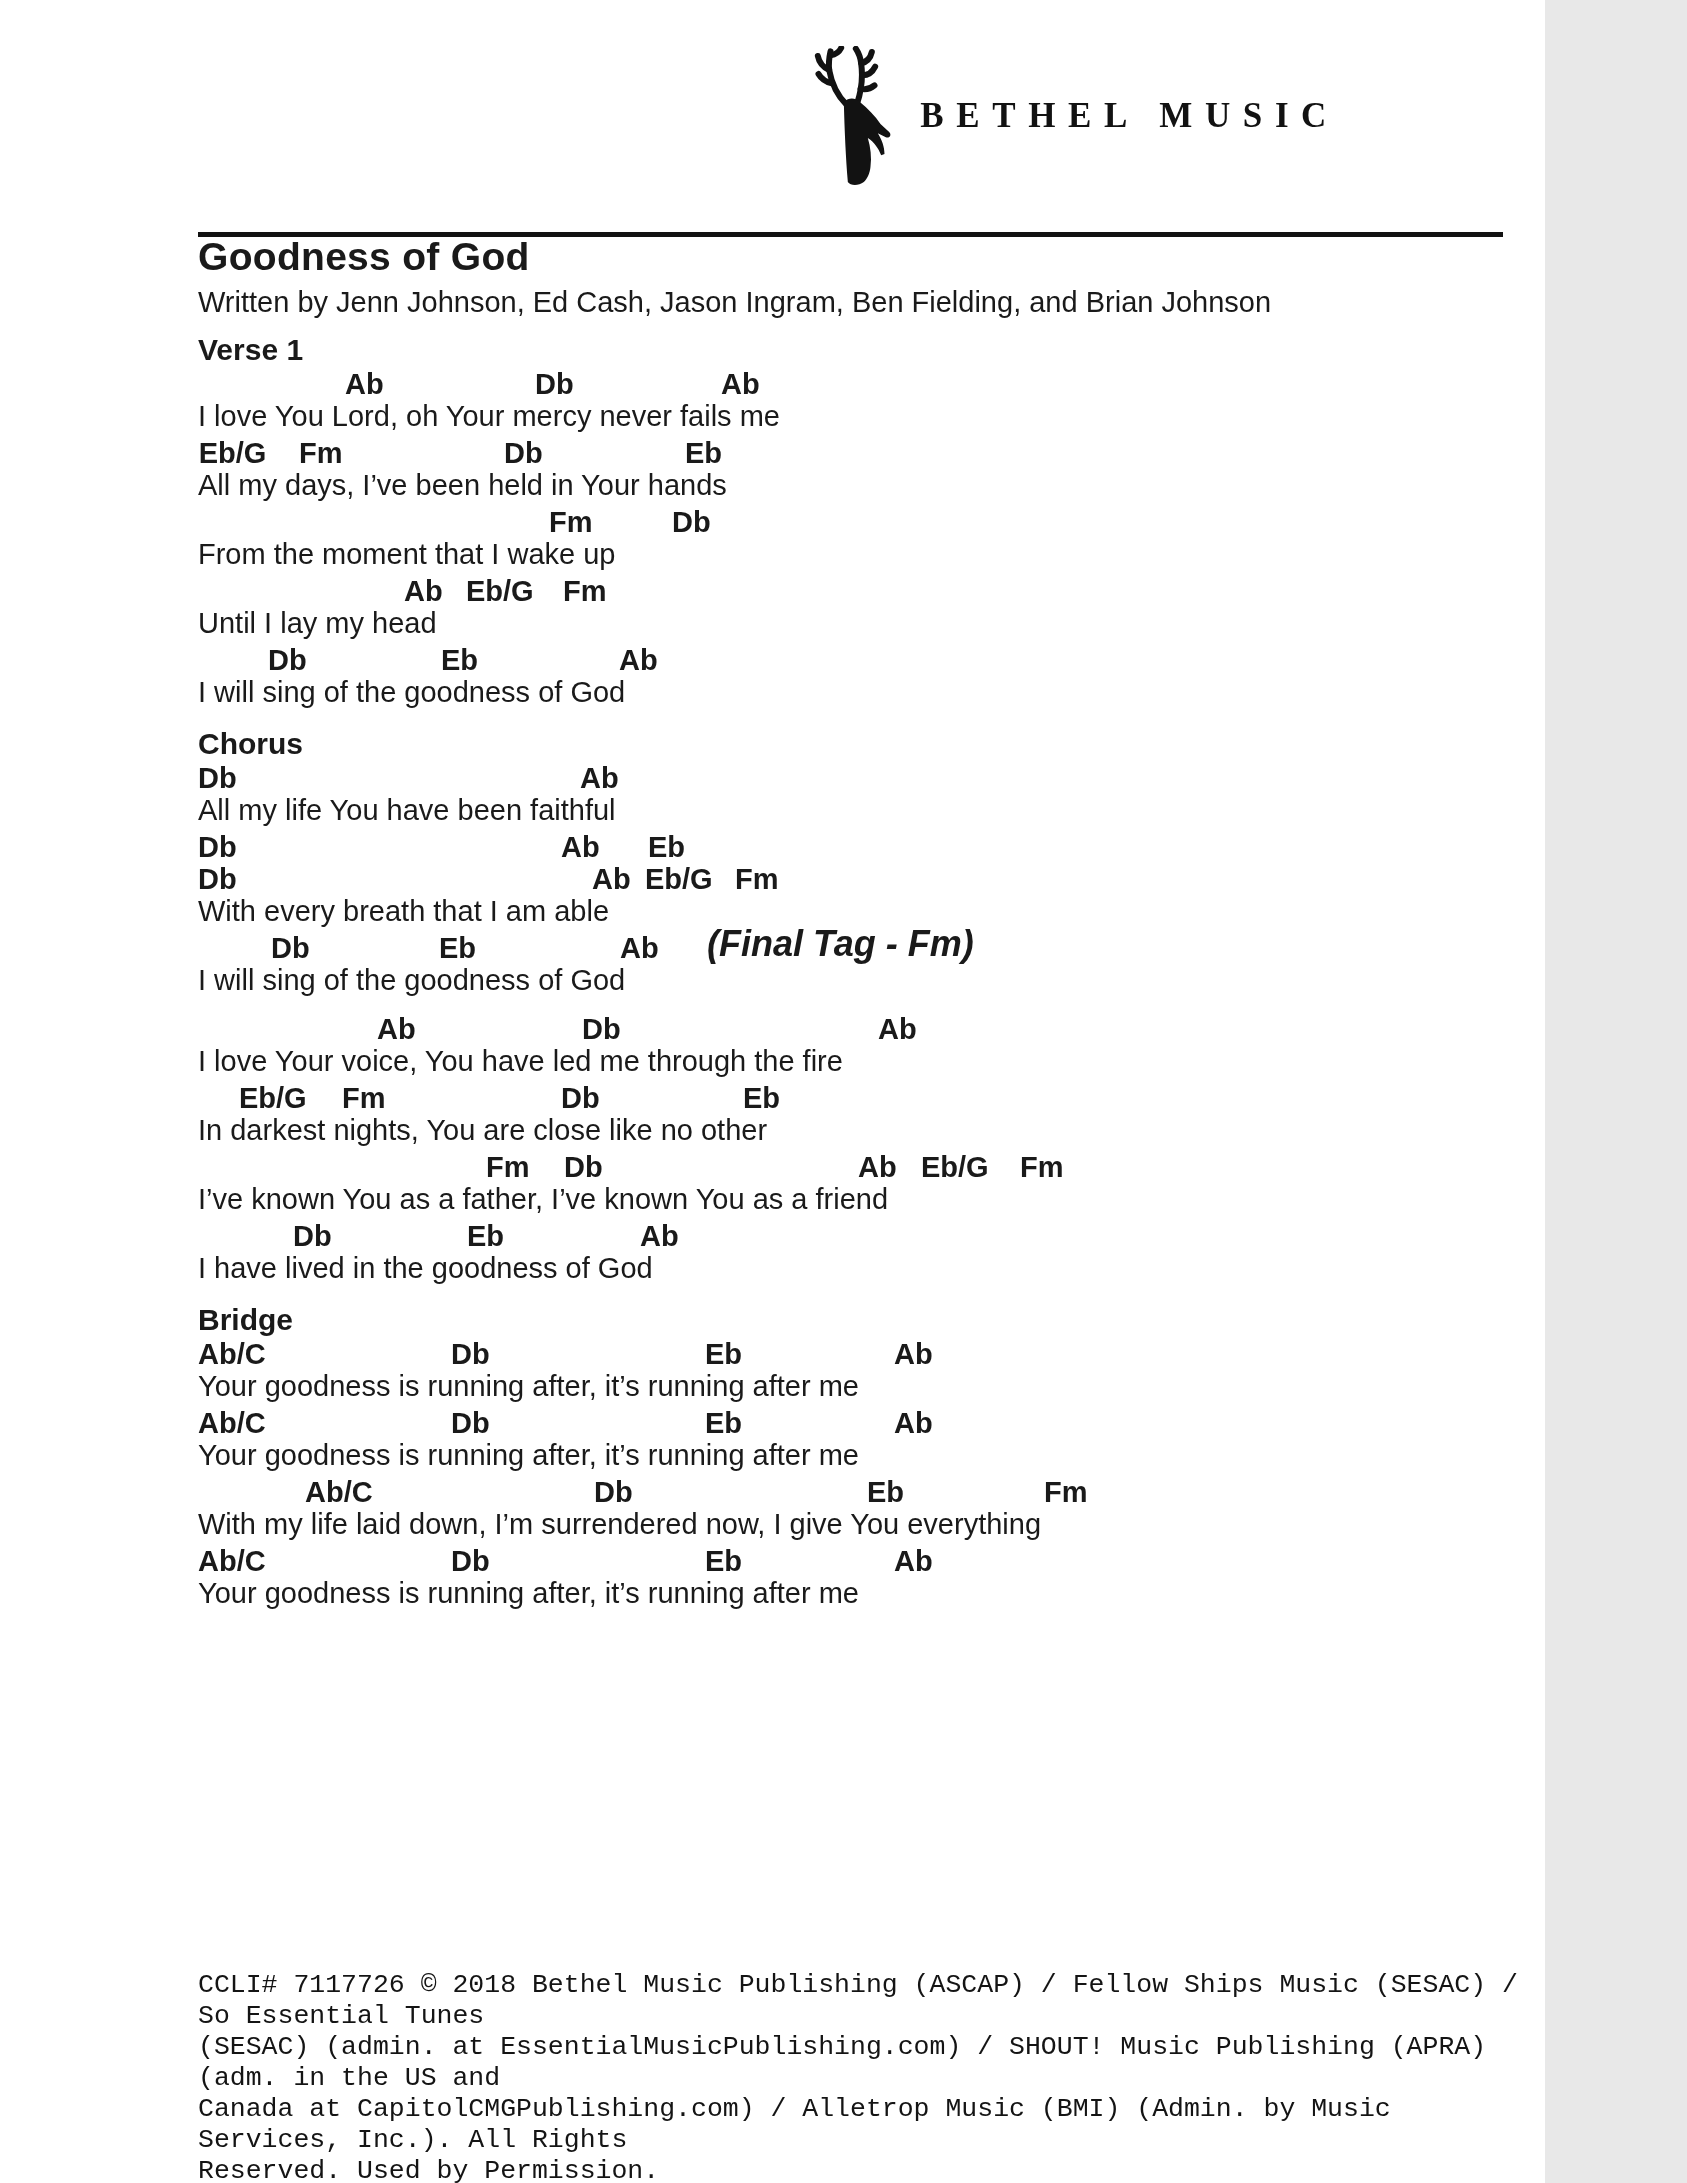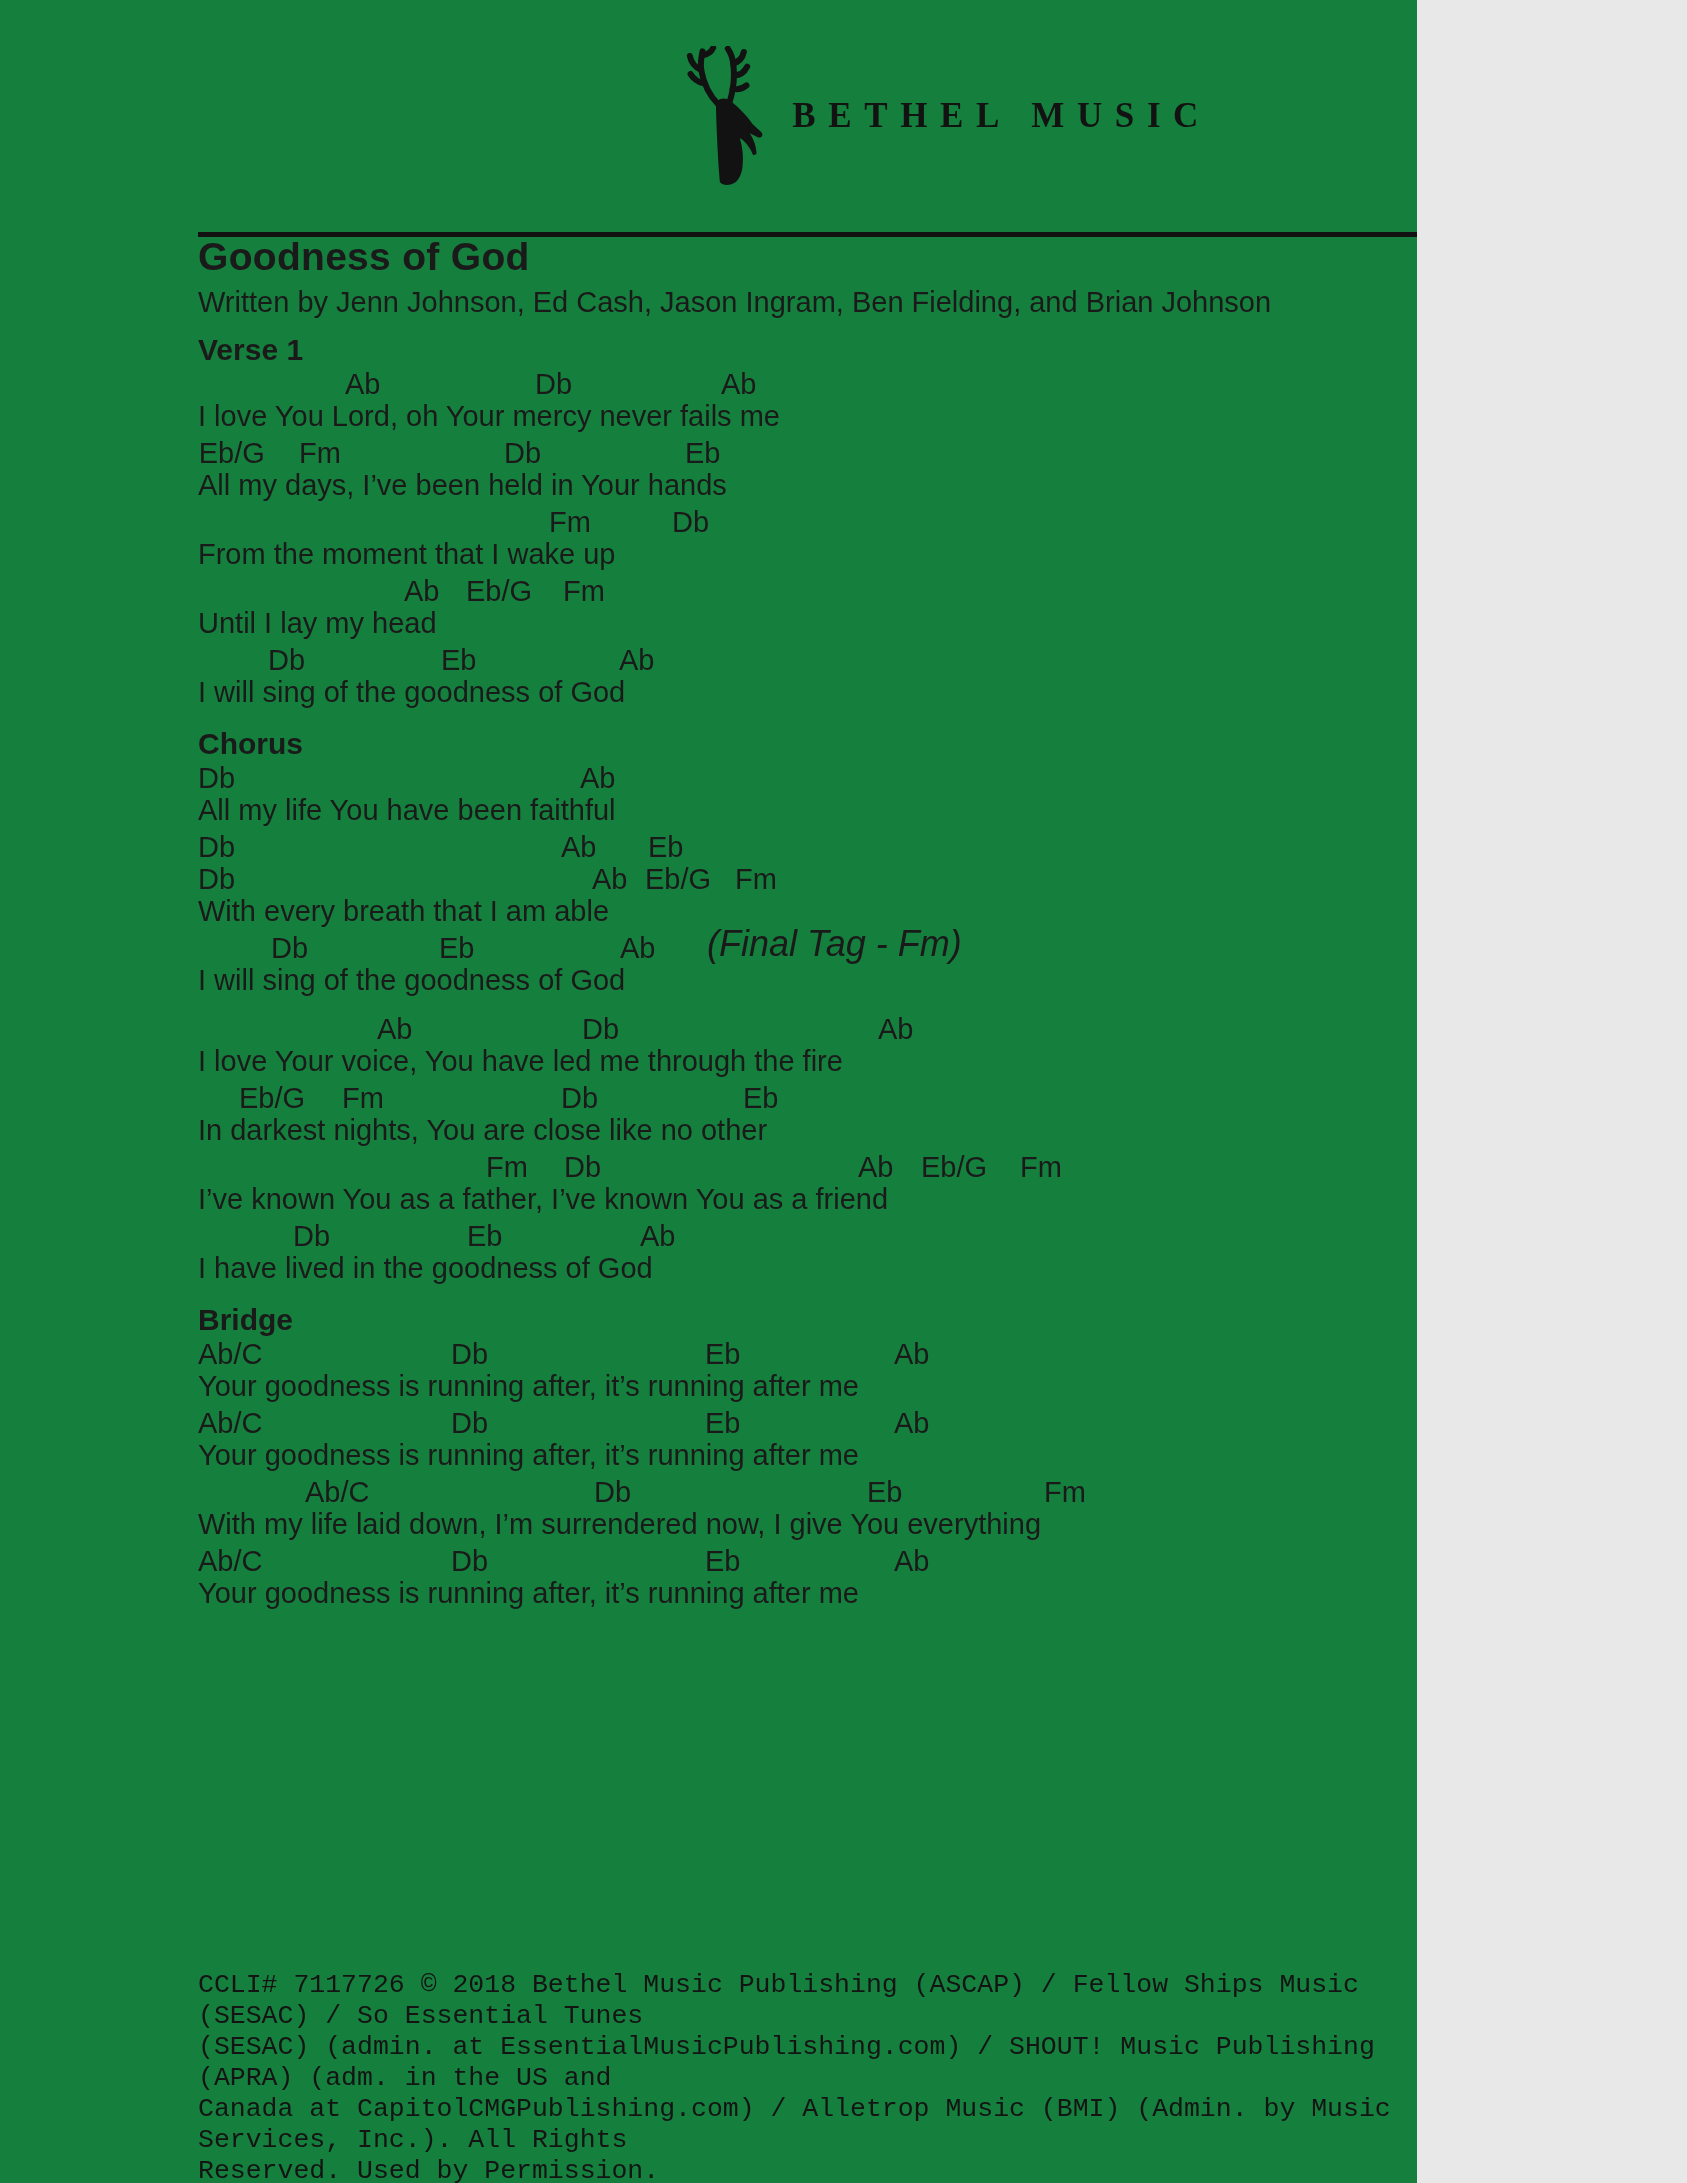--- a/index.html
+++ b/index.html
@@ -1,31 +1,31 @@
 <!DOCTYPE html>
 <html style="font-size:10.6px"><head>
 <meta charset="utf-8">
 <style>
   html,body{margin:0;padding:0;background:#e8e8e8;}
-  .page{position:relative;width:1417px;height:2183px;background:#15803d;overflow:hidden;
+  .page{position:relative;width:1545px;height:2183px;background:#ffffff;overflow:hidden;
         font-family:"Liberation Sans",sans-serif;color:#1a1a1a;}
   
   .logo{position:absolute;top:46px;right:206px;display:flex;align-items:center;}
   .logo svg{display:block;}
   .brand{font-family:"Liberation Serif",serif;font-weight:700;font-size:35px;
          letter-spacing:12.6px;margin-left:20px;white-space:nowrap;color:#121212;}
   
   .rule{position:absolute;left:198px;top:232px;width:1305px;height:4.6px;background:#121212;}
   
   .doc{position:absolute;left:198px;top:236px;width:1309px;}
   .title{font-size:39px;line-height:41px;font-weight:700;margin:0 0 8px 0;letter-spacing:0.3px;}
   .subtitle{font-size:29px;line-height:34px;margin:0;}
   .section{margin-top:12px;}
   .section-header{font-size:30px;line-height:37px;font-weight:700;}
-  .chords{position:relative;height:32px;font-size:29px;}
+  .chords{position:relative;height:32px;font-size:29px;font-weight:bold;}
   .chord{position:absolute;bottom:-1.3px;white-space:pre;}
   .chord.annotation{font-style:italic;font-size:36px;}
   .lyric{height:37px;font-size:29px;white-space:pre;}
   
   .copyright{position:absolute;left:198px;top:1970px;
              font-family:Liberation Mono, monospace;font-size:26.5px;line-height:31px;color:#141414;}
 </style>
 </head>
 <body>
 

